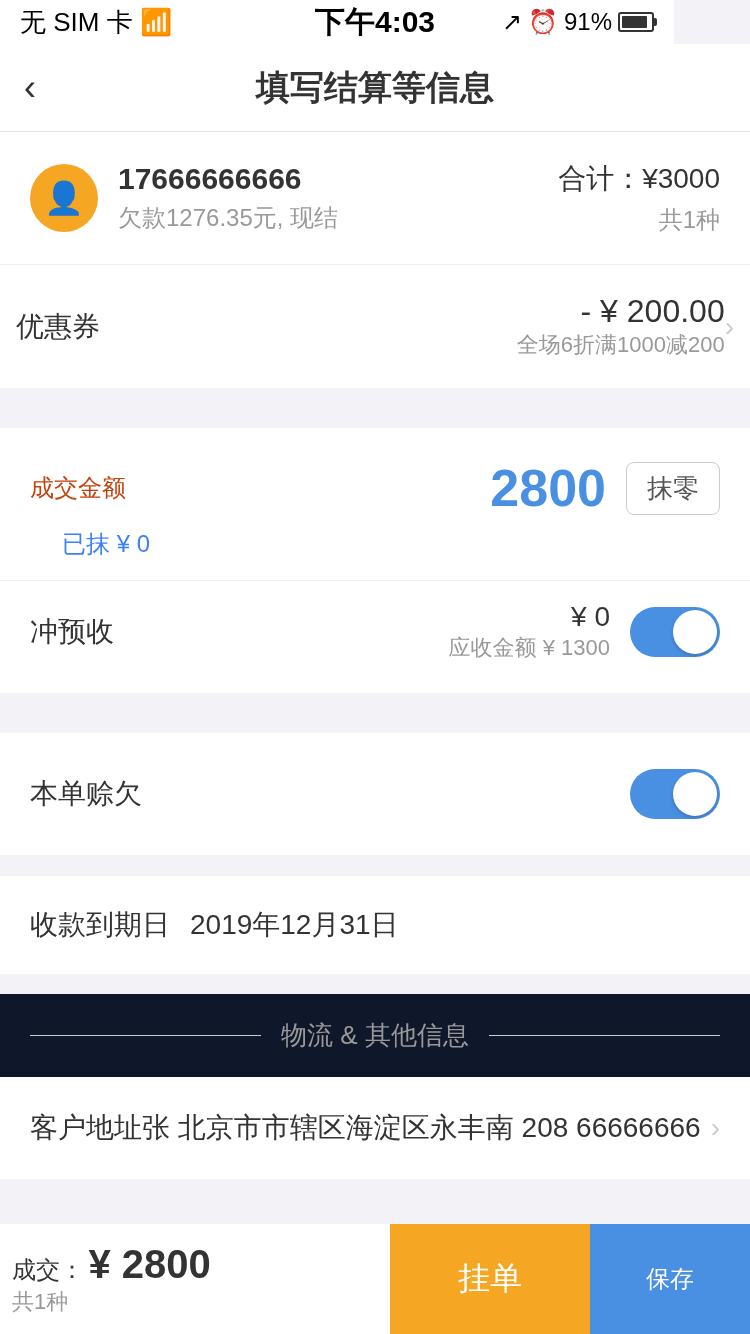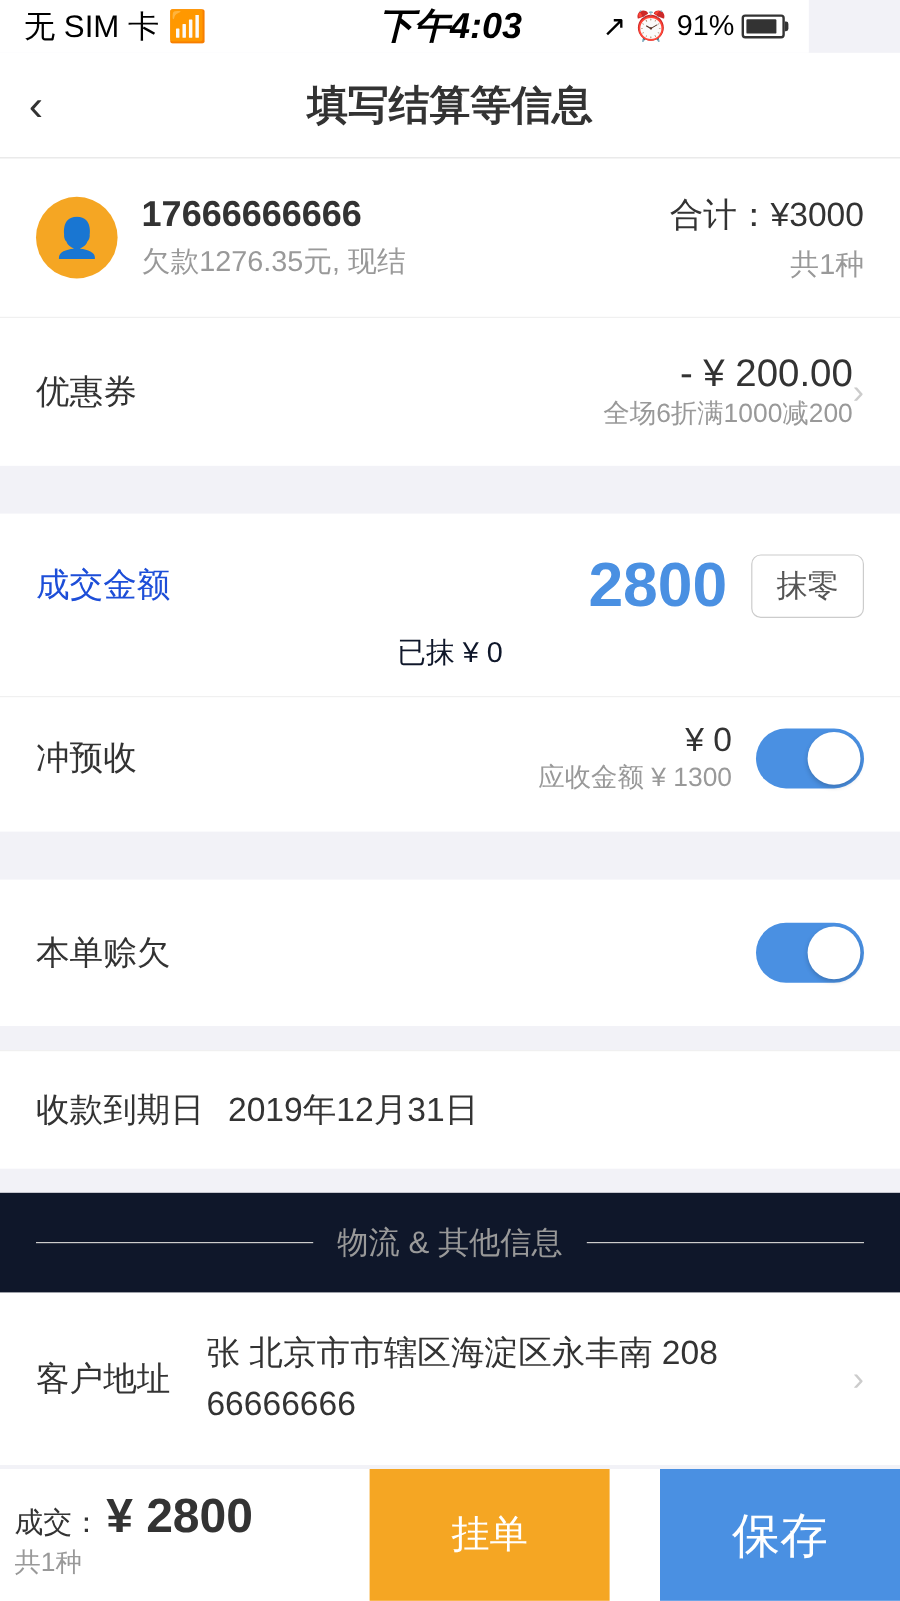--- a/index.html
+++ b/index.html
@@ -30,21 +30,20 @@
       align-items: center;
       gap: 8px;
       font-size: 26px;
     }
     .status-center {
       font-size: 30px;
       font-weight: 600;
       position: absolute;
       left: 50%;
       transform: translateX(-50%);
-      font-style: italic;
     }
     .status-right {
       display: flex;
       align-items: center;
       gap: 6px;
       font-size: 24px;
     }
     .battery-icon {
       width: 36px;
       height: 20px;
@@ -150,21 +149,21 @@
       font-size: 24px;
       color: #999;
       margin-top: 6px;
     }
 
     
     .coupon-row {
       display: flex;
       align-items: center;
       justify-content: space-between;
-      padding: 28px 30px;
+      padding: 28px 16px;
       background: #fff;
       border-top: 1px solid #f0f0f0;
     }
     .coupon-label {
       font-size: 28px;
       color: #333;
     }
     .coupon-right {
       display: flex;
       align-items: center;
@@ -191,22 +190,22 @@
       background: #fff;
       margin-bottom: 20px;
     }
     .amount-row {
       display: flex;
       align-items: center;
       justify-content: space-between;
       padding: 30px 30px 10px 30px;
     }
     .amount-label {
-      font-size: 28px;
-      color: #1d4ed8;
+      font-size: 24px;
+      color: #c2410c;
     }
     .amount-right {
       display: flex;
       align-items: center;
       gap: 20px;
     }
     .amount-value {
       font-size: 52px;
       font-weight: 600;
       color: #4a90e2;
@@ -215,23 +214,24 @@
       border: 1px solid #ccc;
       border-radius: 8px;
       padding: 8px 20px;
       font-size: 26px;
       color: #555;
       background: #fff;
       cursor: pointer;
     }
     .amount-sub {
       font-size: 24px;
-      color: #0f172a;
+      color: #3b82f6;
       padding: 0 30px 20px;
-      text-align: center;
+      text-align: left;
+      margin-left: 32px;
     }
 
     
     .pre-row {
       display: flex;
       align-items: center;
       justify-content: space-between;
       padding: 20px 30px 30px;
       border-top: 1px solid #f0f0f0;
     }
@@ -336,21 +336,20 @@
       align-items: center;
       justify-content: space-between;
       padding: 30px 30px;
       background: #fff;
       margin-top: 0;
     }
     .address-label {
       font-size: 28px;
       color: #333;
       flex-shrink: 0;
-      margin-right: 30px;
     }
     .address-value {
       font-size: 28px;
       color: #333;
       flex: 1;
       line-height: 1.5;
     }
 
     
     .empty-space {
@@ -391,30 +390,29 @@
       height: 110px;
       background: #f5a623;
       display: flex;
       align-items: center;
       justify-content: center;
       font-size: 32px;
       color: #fff;
       cursor: pointer;
     }
     .btn-save {
-      width: 200px;
+      width: 160px;
       height: 110px;
       background: #4a90e2;
       display: flex;
       align-items: center;
       justify-content: center;
-      font-size: 40px;
+      font-size: 24px;
       color: #fff;
       cursor: pointer;
-      margin-left: 42px;
     }
 
     .section-gap {
       height: 20px;
       background: #f2f2f7;
     }
   </style>
 </head>
 <body>
 

